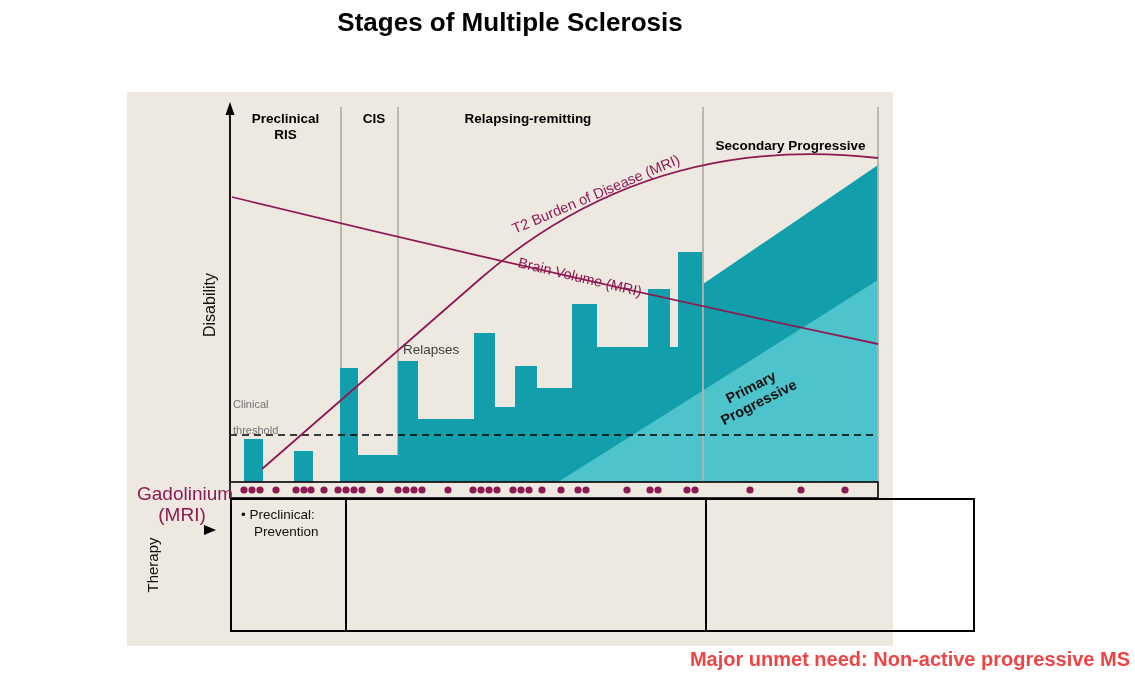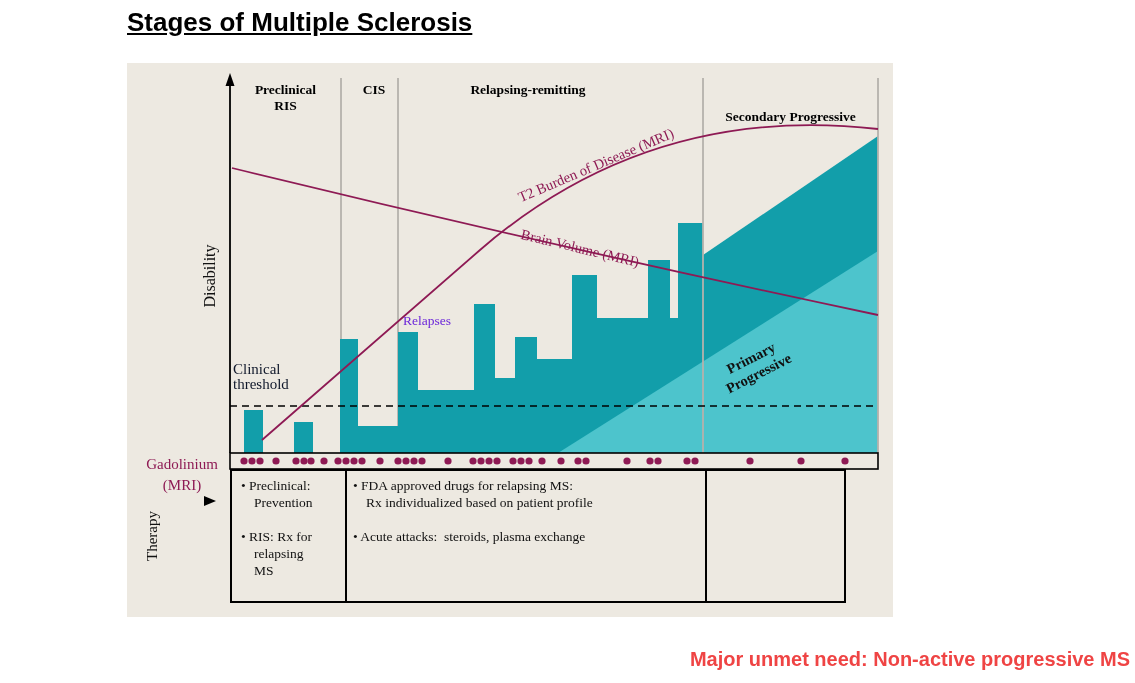--- a/index.html
+++ b/index.html
@@ -1,41 +1,41 @@
 <!DOCTYPE html>
 <html><head>
 <meta charset="utf-8">
 <style>
   html,body{margin:0;padding:0;background:#fff;}
   #stage{position:relative;width:1135px;height:683px;background:#ffffff;overflow:hidden;
          font-family:"Liberation Sans",sans-serif;color:#1a1a1a;}
   .abs{position:absolute;}
   .pre{white-space:pre-line;}
-  #page-title{left:127px;top:7px;width:766px;text-align:left;font-size:26px;font-weight:bold;color:#000;text-decoration:underline;}
-  #panel{left:127px;top:63px;width:766px;height:554px;background:#EDE9E1;font-family:Liberation Serif, serif;}
+  #page-title{left:127px;top:7px;width:766px;text-align:center;font-size:26px;font-weight:bold;color:#000;}
+  #panel{left:127px;top:92px;width:766px;height:554px;background:#EDE9E1;}
   #chart-svg{position:absolute;left:0;top:0;}
   .stage-header{top:19px;text-align:center;font-weight:bold;font-size:13.5px;line-height:16px;color:#000;}
   #sh0{left:103px;width:111px;}
   #sh1{left:214px;width:66px;}
   #sh2{left:271px;width:260px;}
   #sh3{left:576px;width:175px;margin-top:27px;}
   #disability-label{left:34px;top:203px;width:100px;height:20px;text-align:center;
       font-size:16px;transform:rotate(-90deg);color:#111;}
   #therapy-label{left:-23px;top:463px;width:100px;height:20px;text-align:center;
       font-size:15px;transform:rotate(-90deg);color:#111;}
-  #clinical-threshold{left:106px;top:299px;font-size:15px;line-height:15px;color:#0f172a;}
-  #relapses{left:276px;top:250px;font-size:13.5px;color:#6d28d9;}
+  #clinical-threshold{left:106px;top:299px;font-size:11px;line-height:26px;color:#737373;}
+  #relapses{left:276px;top:250px;font-size:13.5px;color:#404040;}
   #t2-label{left:364px;top:94px;width:210px;text-align:center;font-size:14.5px;color:#8E1A54;
       transform:rotate(-23deg);}
   #bv-label{left:378px;top:177px;width:150px;text-align:center;font-size:14.5px;color:#8E1A54;
       transform:rotate(13.5deg);}
   #pp-label{left:573px;top:286px;width:110px;text-align:center;font-size:14.5px;font-weight:bold;
       line-height:17px;color:#111;transform:rotate(-27deg);}
-  #gad-label{left:10px;top:391px;width:90px;text-align:center;font-size:15px;line-height:21px;color:#8E1A54;}
-  #therapy-box{left:103px;top:406px;width:616px;height:134px;border:2px solid #000;box-sizing:border-box;}
+  #gad-label{left:10px;top:391px;width:90px;text-align:center;font-size:19px;line-height:21px;color:#8E1A54;}
+  #therapy-box{left:103px;top:406px;width:745px;height:134px;border:2px solid #000;box-sizing:border-box;}
   .tdiv{position:absolute;top:0;width:2px;height:100%;background:#000;}
   #tdiv1{left:113px;} #tdiv2{left:473px;}
   .therapy-cell{position:absolute;top:6px;font-size:13.5px;line-height:17px;color:#111;}
   #tc0{left:9px;width:102px;} #tc1{left:121px;width:350px;} #tc2{left:481px;width:162px;}
   .therapy-item{white-space:pre-wrap;padding-left:13px;text-indent:-13px;}
   .therapy-item + .therapy-item{margin-top:17px;}
   #footer-note{right:5px;top:648px;font-size:20px;font-weight:bold;color:#ef4444;}
 </style>
 </head>
 <body>
@@ -119,26 +119,18 @@
     <div class="abs pre" id="gad-label">Gadolinium
 (MRI)</div>
     <div class="abs" id="therapy-label">Therapy</div>
 
     <div class="abs" id="therapy-box">
       <div class="tdiv" id="tdiv1"></div>
       <div class="tdiv" id="tdiv2"></div>
       <div class="therapy-cell" id="tc0">
           <div class="therapy-item">• Preclinical:
 Prevention</div>
-          <div class="therapy-item">• RIS: Rx for
-relapsing
-MS</div>
-        </div>
-      <div class="therapy-cell" id="tc1">
-          <div class="therapy-item">• FDA approved drugs for relapsing MS:
-Rx individualized based on patient profile</div>
-          <div class="therapy-item">• Acute attacks:  steroids, plasma exchange</div>
         </div>
     </div>
   </div>
 
   <div class="abs" id="footer-note">Major unmet need: Non-active progressive MS</div>
 </div>
 
 </body></html>

